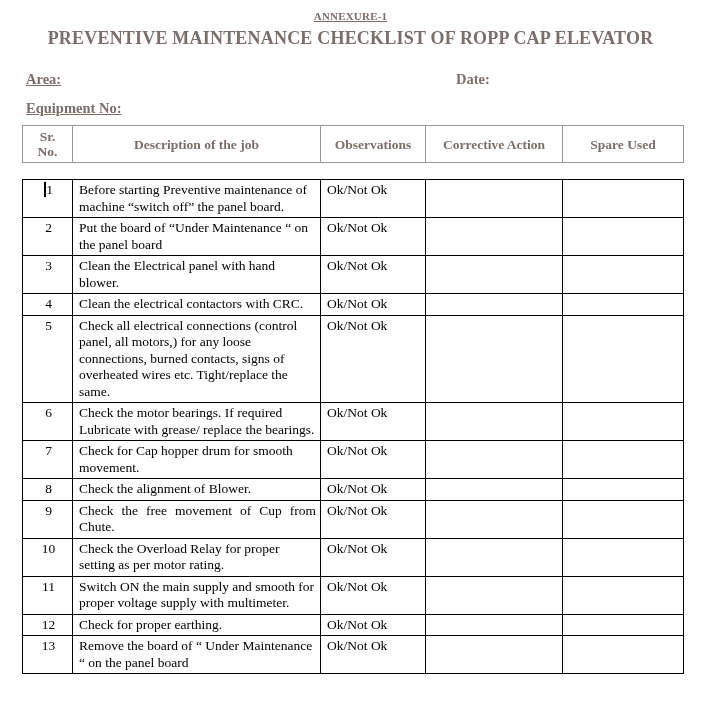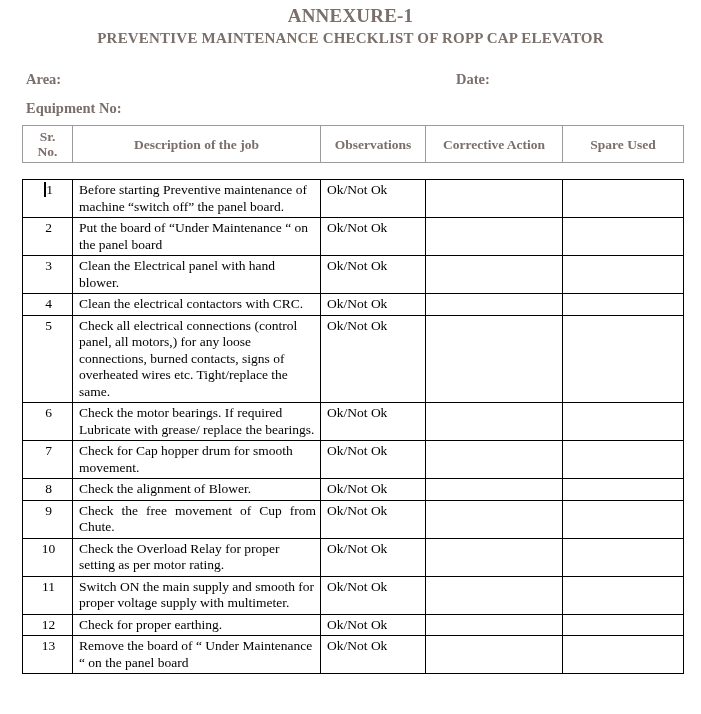--- a/index.html
+++ b/index.html
@@ -16,40 +16,42 @@
     position: relative;
   }
 
   
   .doc-title-block {
     padding-top: 6px;
     text-align: center;
     color: #7a6f6a;
   }
   .annexure-line {
-    font-size: 19px;
+    font-size: 11px;
     font-weight: bold;
     letter-spacing: 0.2px;
     line-height: 20px;
+    text-decoration: underline;
   }
   .checklist-line {
-    font-size: 15px;
+    font-size: 18px;
     font-weight: bold;
     letter-spacing: 0.2px;
     line-height: 22px;
     margin-top: 1px;
   }
 
   
   .meta-block {
     margin-top: 16px;
     padding-left: 26px;
     color: #7a6f6a;
     font-size: 14.5px;
     font-weight: bold;
+    text-decoration: underline;
   }
   .meta-row {
     position: relative;
     height: 29px;
     line-height: 29px;
   }
   .meta-right {
     position: absolute;
     left: 430px;
     top: 0;

